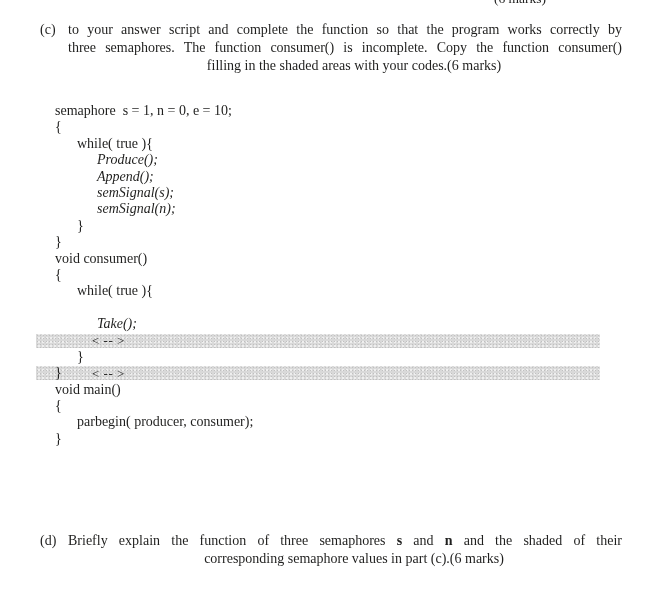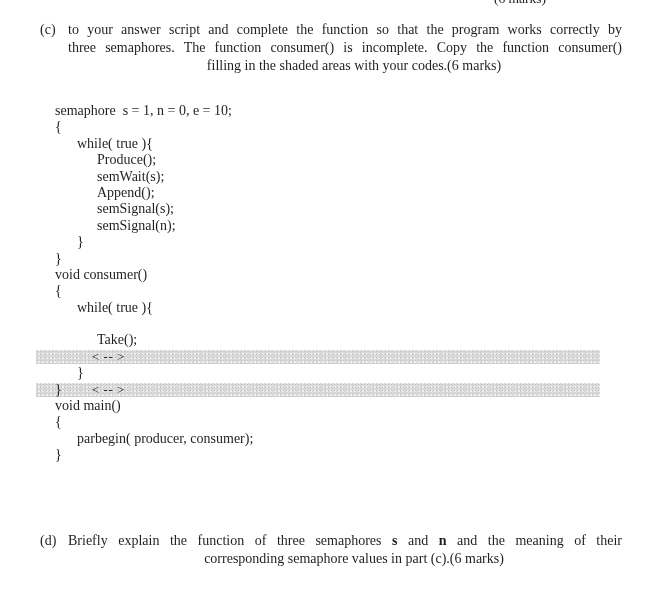--- a/index.html
+++ b/index.html
@@ -51,21 +51,21 @@
     width: 564px;
     font-size: 14px;
   }
   .ln {
     height: 16.4px;
     line-height: 16.4px;
     white-space: pre;
   }
   .i0 { padding-left: 19px; }  
   .i1 { padding-left: 41px; }  
-  .i2 { padding-left: 61px; }  
+  .i2 { padding-left: 61px; font-style: italic; }  
 
   .ln.shaded { padding: 0; }
   .bar {
     height: 14px;
     margin-top: 1px;
     display: flex;
     align-items: center;
     padding-left: 56px;
     box-sizing: border-box;
     background-color: #d9d9d9;
@@ -100,21 +100,20 @@
         <span class="marks">(6 marks)</span>
       </div>
     </div>
   </section>
 
   <div class="code">
     <div class="ln i0">semaphore  s = 1, n = 0, e = 10;</div>
     <div class="ln i0">{</div>
     <div class="ln i1">while( true ){</div>
     <div class="ln i2">Produce();</div>
-    <div class="ln i2">semWait(s);</div>
     <div class="ln i2">Append();</div>
     <div class="ln i2">semSignal(s);</div>
     <div class="ln i2">semSignal(n);</div>
     <div class="ln i1">}</div>
     <div class="ln i0">}</div>
     <div class="ln i0">void consumer()</div>
     <div class="ln i0">{</div>
     <div class="ln i1">while( true ){</div>
     <div class="ln shaded">
       <div class="bar">
@@ -131,21 +130,21 @@
     <div class="ln i0">}</div>
     <div class="ln i0">void main()</div>
     <div class="ln i0">{</div>
     <div class="ln i1">parbegin( producer, consumer);</div>
     <div class="ln i0">}</div>
   </div>
 
   <section class="question q-d">
     <span class="qlabel">(d)</span>
     <div class="qtext">
-      <div class="jline"><span>Briefly explain the function of three semaphores </span><b>s</b><span> and </span><b>n</b><span> and the meaning of their</span></div>
+      <div class="jline"><span>Briefly explain the function of three semaphores </span><b>s</b><span> and </span><b>n</b><span> and the shaded of their</span></div>
       <div class="lastline">
         <span>corresponding semaphore values in part (c).</span>
         <span class="marks">(6 marks)</span>
       </div>
     </div>
   </section>
 
 </div>
 
 </body></html>

